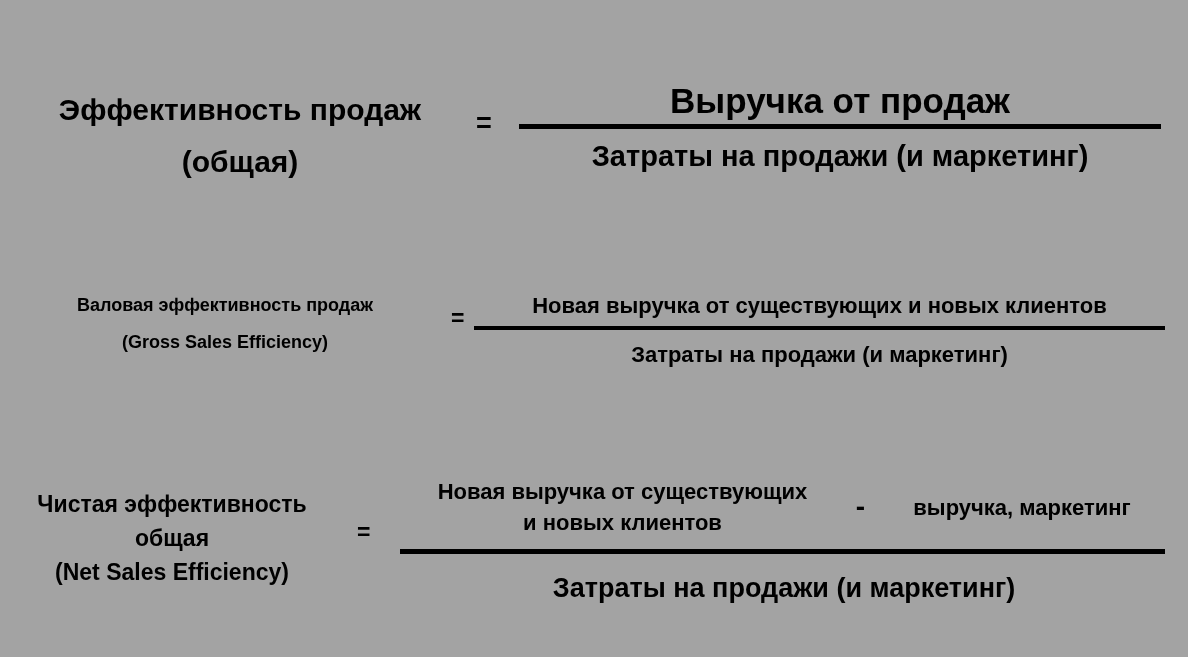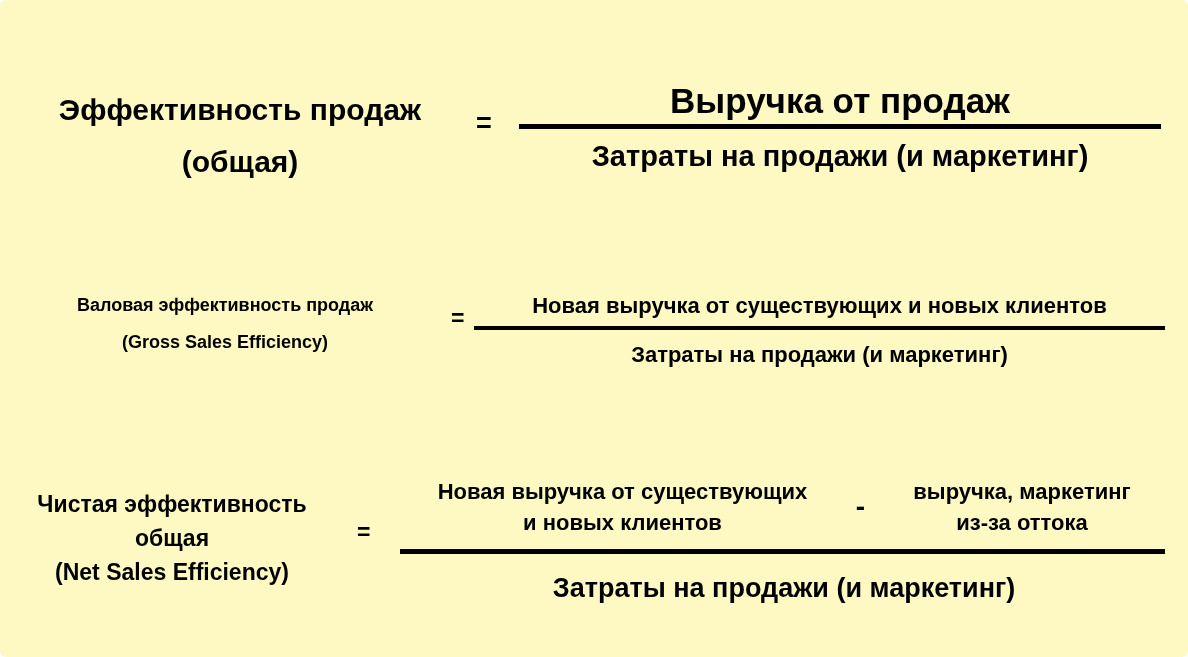--- a/index.html
+++ b/index.html
@@ -4,26 +4,25 @@
 <style>
   html, body {
     margin: 0;
     padding: 0;
     background: #ffffff;
   }
   .canvas {
     position: relative;
     width: 1188px;
     height: 657px;
-    background: #fef9c3;
+    background: #a3a3a3;
     color: #000000;
     font-family: "Liberation Sans", sans-serif;
     font-weight: 700;
     overflow: hidden;
-    border-radius: 6px;
   }
   .label, .equals, .num, .den, .minus, .numpart {
     white-space: nowrap;
   }
   .label { position: absolute; text-align: center; }
   .equals { position: absolute; }
   .fraction { position: absolute; }
   .num, .den { text-align: center; }
   .bar { background: #000000; }
 
@@ -118,21 +117,20 @@
     <div class="equals f3-equals">=</div>
     <div class="fraction f3-frac">
       <div class="f3-numrow">
         <div class="numpart part-left">
           <div>Новая выручка от существующих</div>
           <div>и новых клиентов</div>
         </div>
         <div class="minus">-</div>
         <div class="numpart part-right">
           <div>выручка, маркетинг</div>
-          <div>из-за оттока</div>
         </div>
       </div>
       <div class="bar"></div>
       <div class="den">Затраты на продажи (и маркетинг)</div>
     </div>
   </section>
 
 </div>
 
 </body></html>

